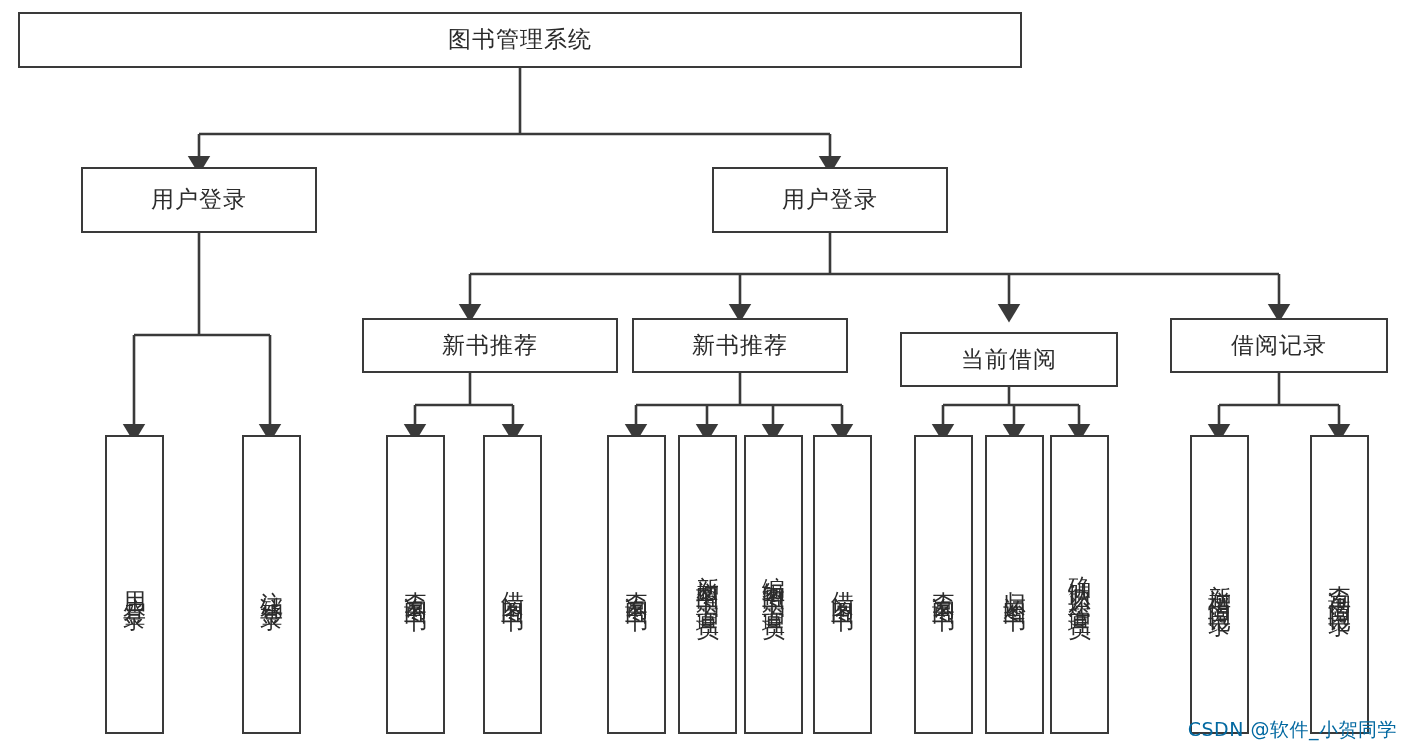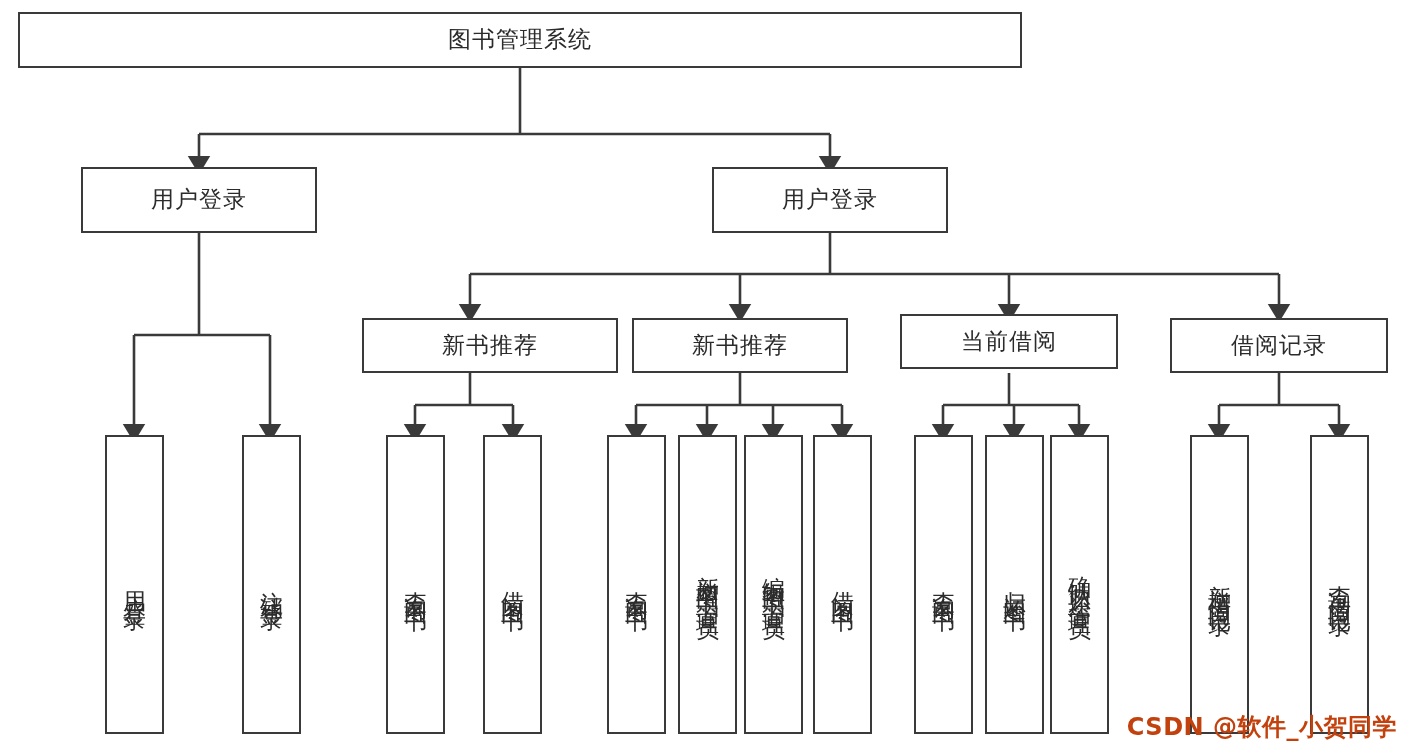--- a/index.html
+++ b/index.html
@@ -55,25 +55,24 @@
     top: 0;
     width: 1405px;
     height: 747px;
     pointer-events: none;
   }
   
   #watermark {
     position: absolute;
     right: 8px;
     bottom: 4px;
-    font-size: 24px;
-    color: #c2410c;
+    font-size: 19px;
+    color: #0369a1;
     white-space: nowrap;
     letter-spacing: 0.5px;
-    font-weight: bold;
   }
 </style>
 </head>
 <body>
 
 <div id="canvas">
 
   <svg id="wires" viewBox="0 0 1405 747" xmlns="http://www.w3.org/2000/svg">
     <defs>
       <marker id="arw" markerWidth="11" markerHeight="11" refX="3.2" refY="5" orient="auto" markerUnits="strokeWidth">
@@ -134,21 +133,21 @@
   <div class="node h" style="left:712px; top:167px; width:236px; height:66px;">
     <span>用户登录</span>
   </div>
 
   <div class="node h" style="left:362px; top:318px; width:256px; height:55px;">
     <span>新书推荐</span>
   </div>
   <div class="node h" style="left:632px; top:318px; width:216px; height:55px;">
     <span>新书推荐</span>
   </div>
-  <div class="node h" style="left:900px; top:314px; width:218px; height:55px;">
+  <div class="node h" style="left:900px; top:332px; width:218px; height:55px;">
     <span>当前借阅</span>
   </div>
   <div class="node h" style="left:1170px; top:318px; width:218px; height:55px;">
     <span>借阅记录</span>
   </div>
 
   <div class="node v" style="left:105px; top:435px; width:59px; height:299px;">
     <span>用户登录</span>
   </div>
   <div class="node v" style="left:242px; top:435px; width:59px; height:299px;">

